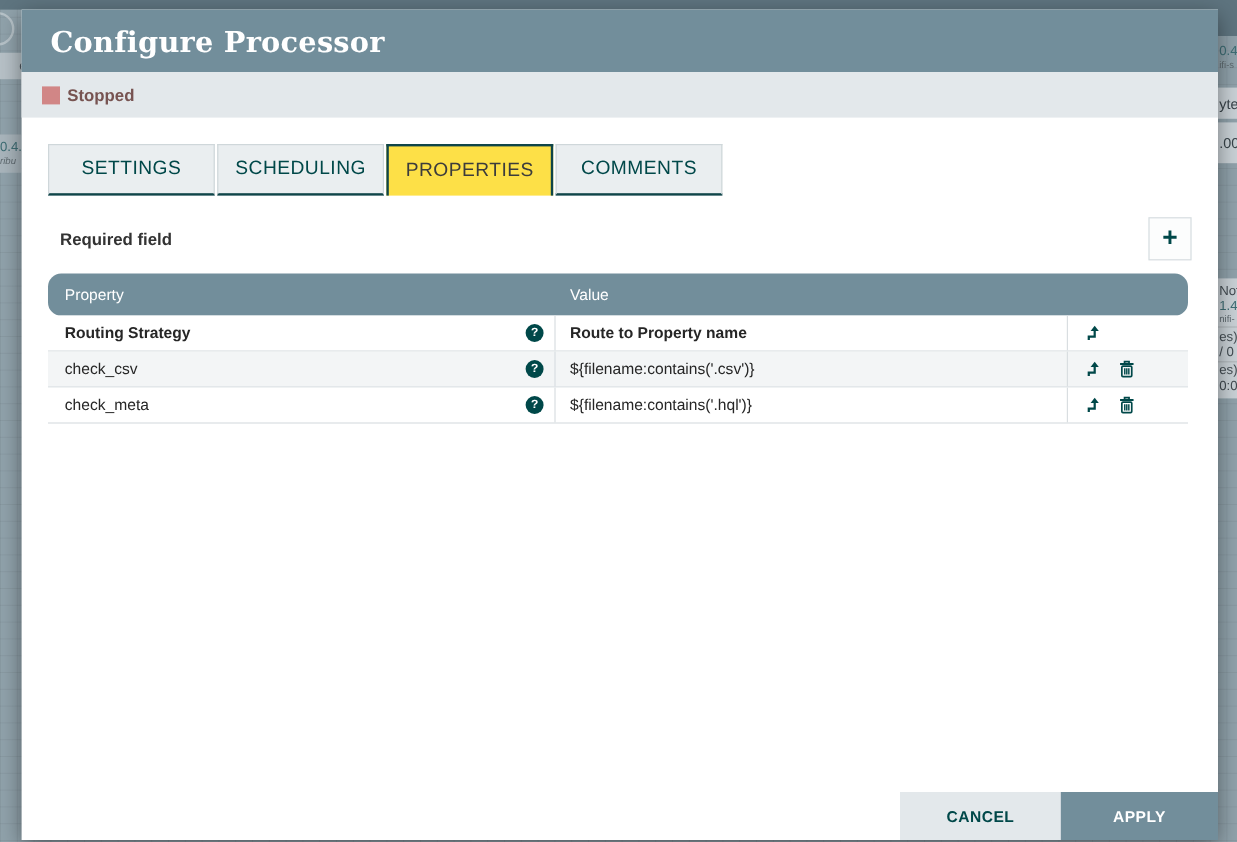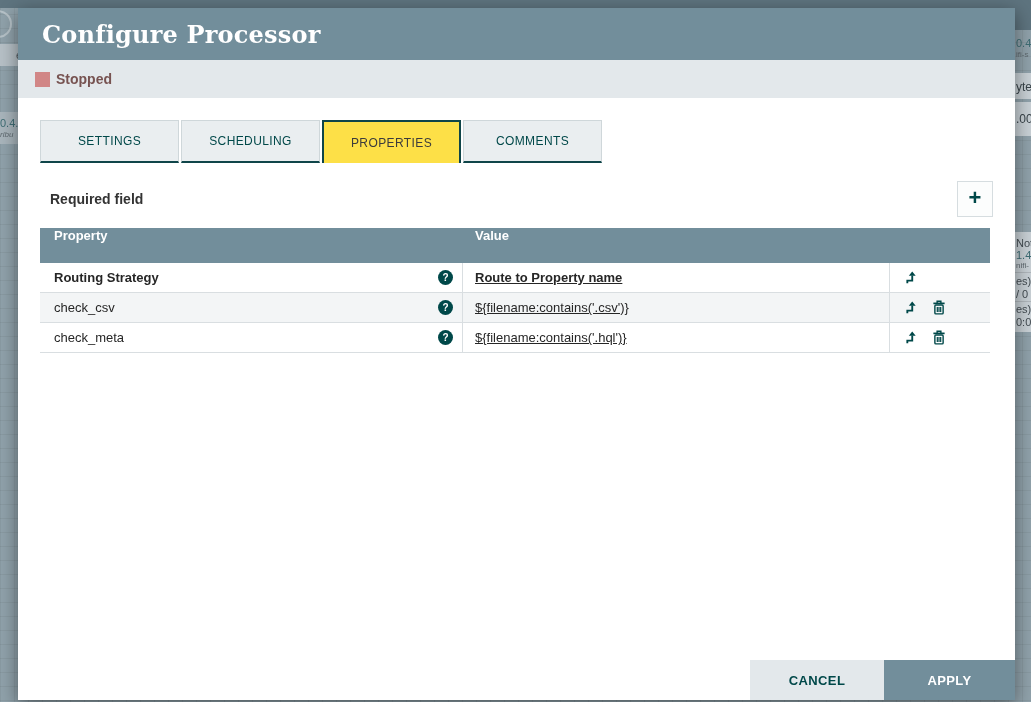--- a/index.html
+++ b/index.html
@@ -57,21 +57,21 @@
   .status-square { width:15px; height:15px; background:#d18686; }
   .status-label { margin-left:6px; font-size:14px; font-weight:bold; color:#775351; }
 
   .dialog-content { padding:0 22px; position:relative; }
 
   
   .tab-bar { margin-top:22px; display:flex; gap:2px; }
   .tab {
     width:139px; height:43px;
     display:flex; align-items:center; justify-content:center;
-    font-size:12px; letter-spacing:0.4px; cursor:pointer;
+    font-size:16px; letter-spacing:0.4px; cursor:pointer;
     background:#eaeef0; color:#004849;
     border:1px solid #cfd7da; border-bottom:2px solid #0f4549;
   }
   .tab.active {
     background:#fde047; color:#3c3c3c;
     border:2px solid #0f4549; border-bottom:none;
   }
 
   
   .required-row {
@@ -84,35 +84,35 @@
     width:36px; height:36px; background:#fcfdfd;
     border:1px solid #d6dde0;
     display:flex; align-items:center; justify-content:center;
     cursor:pointer;
   }
   .plus-glyph { font-size:22px; font-weight:bold; color:#004849; line-height:1; margin-top:-2px; }
 
   
   .prop-table { margin-top:5px; width:950px; }
   .thead {
-    height:35px; background:#728e9b; display:flex; align-items:flex-start;
-    color:#ffffff; font-weight:bold; font-size:13px;
+    height:35px; background:#728e9b; display:flex; align-items:center;
+    color:#ffffff; font-weight:normal; font-size:13px;border-radius:11px;
   }
   .col-prop  { width:423px; padding-left:14px; }
   .col-value { width:427px; padding-left:12px; }
   .col-icons { width:100px; }
   .trow {
     height:30px; display:flex; align-items:stretch;
     border-bottom:1px solid #d9dee1; background:#ffffff;
     font-size:13px; color:#262626;
   }
   .trow.alt { background:#f3f5f6; }
   .trow .cell { display:flex; align-items:center; }
   .trow .col-prop  { justify-content:space-between; padding-right:9px; border-right:1px solid #d9dee1; }
-  .trow .col-value { border-right:1px solid #d9dee1;text-decoration:underline; }
+  .trow .col-value { border-right:1px solid #d9dee1; }
   .trow.required-prop .prop-text,
   .trow.required-prop .value-text { font-weight:bold; }
   .help-icon {
     width:15px; height:15px; border-radius:50%;
     background:#004849; color:#ffffff;
     font-size:10px; font-weight:bold; line-height:15px; text-align:center;
     flex:0 0 auto; cursor:default;
   }
   .col-icons { display:flex; align-items:center; gap:14px; padding-left:14px; }
   .icon-btn { width:14px; height:15px; cursor:pointer; display:flex; align-items:center; justify-content:center; }

